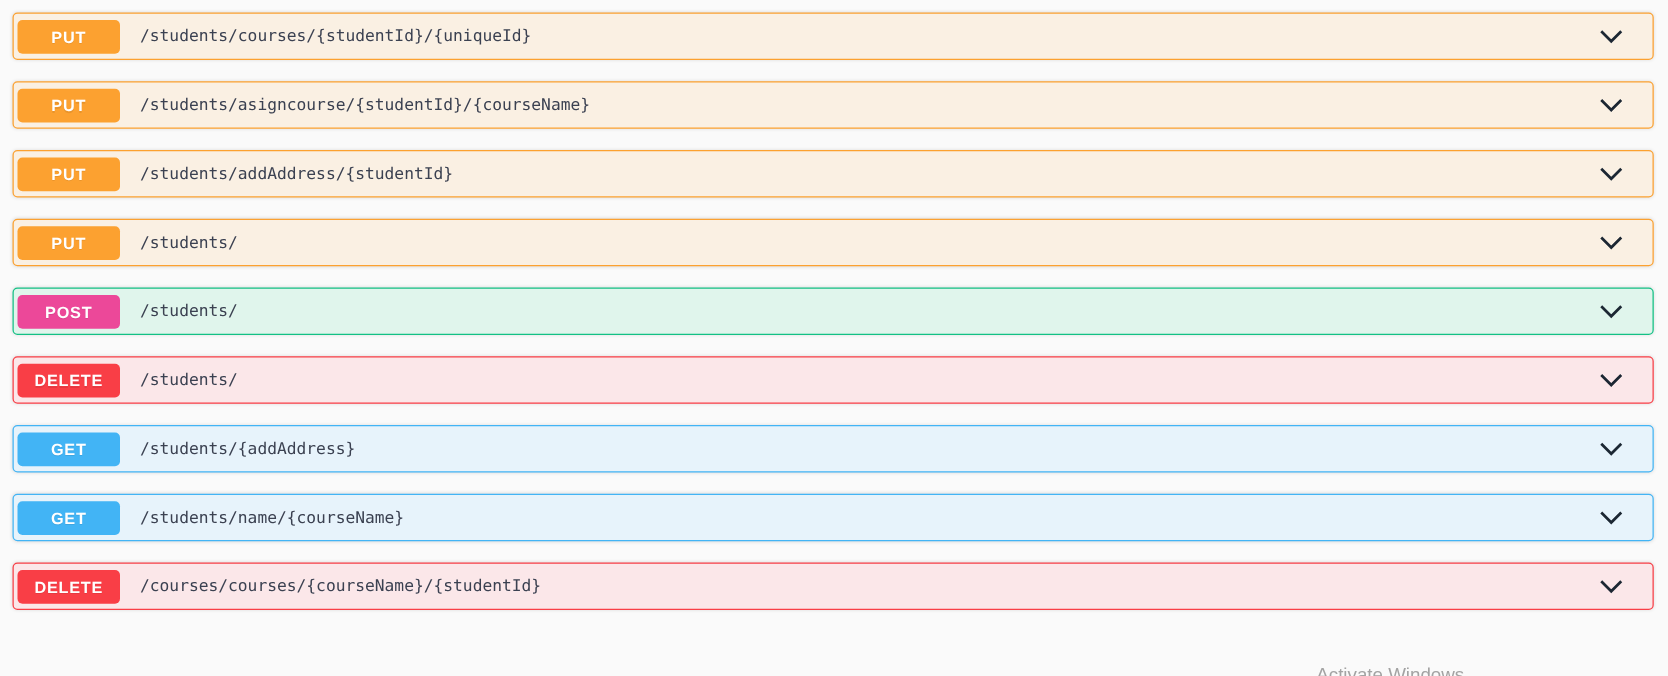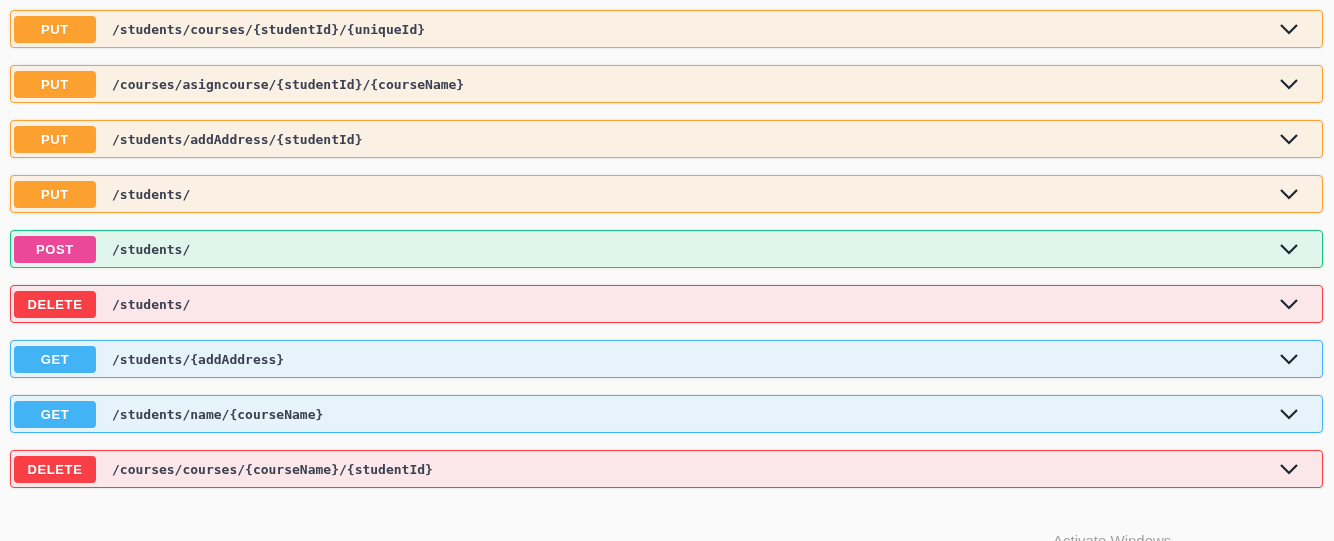--- a/index.html
+++ b/index.html
@@ -43,21 +43,21 @@
     min-width: 82px; height: 27px;
     border-radius: 4px;
     color: #fff;
     font-size: 13px; font-weight: 700; letter-spacing: .6px;
     display: flex; align-items: center; justify-content: center;
     text-shadow: 0 1px 0 rgba(0,0,0,.08);
   }
   .endpoint-path {
     margin-left: 16px;
     font-family: "DejaVu Sans Mono", monospace;
-    font-size: 13px; font-weight: 700;
+    font-size: 13px; font-weight: 400;
     color: #3b4151;
   }
   .spacer { flex: 1; }
   .watermark {
     position: absolute;
     left: 1053px; top: 532px;
     font-size: 15px;
     color: #a3a3a3;
     white-space: nowrap;
   }
@@ -73,21 +73,21 @@
     <span class="spacer"></span>
     <button class="icon-btn">
       <svg width="22" height="16" viewBox="0 0 22 16">
         <path d="M3 4 L11 12 L19 4" fill="none" stroke="#1c2733" stroke-width="2.2"></path>
       </svg>
     </button>
   </div>
 
   <div class="opblock" style="border-color: rgb(252, 161, 48); background: rgb(250, 240, 227);">
     <span class="method-badge" style="background: rgb(252, 161, 48);">PUT</span>
-    <span class="endpoint-path">/courses/asigncourse/{studentId}/{courseName}</span>
+    <span class="endpoint-path">/students/asigncourse/{studentId}/{courseName}</span>
     <span class="spacer"></span>
     <button class="icon-btn">
       <svg width="22" height="16" viewBox="0 0 22 16">
         <path d="M3 4 L11 12 L19 4" fill="none" stroke="#1c2733" stroke-width="2.2"></path>
       </svg>
     </button>
   </div>
 
   <div class="opblock" style="border-color: rgb(252, 161, 48); background: rgb(250, 240, 227);">
     <span class="method-badge" style="background: rgb(252, 161, 48);">PUT</span>

